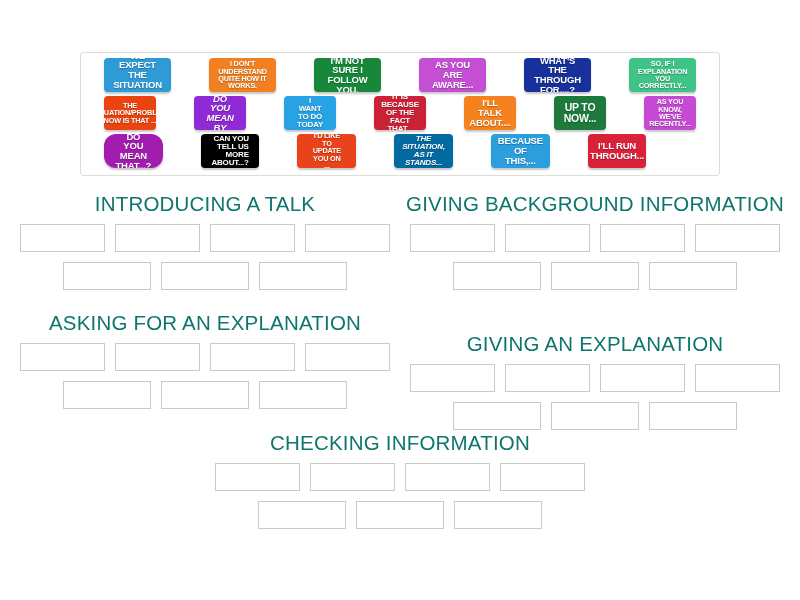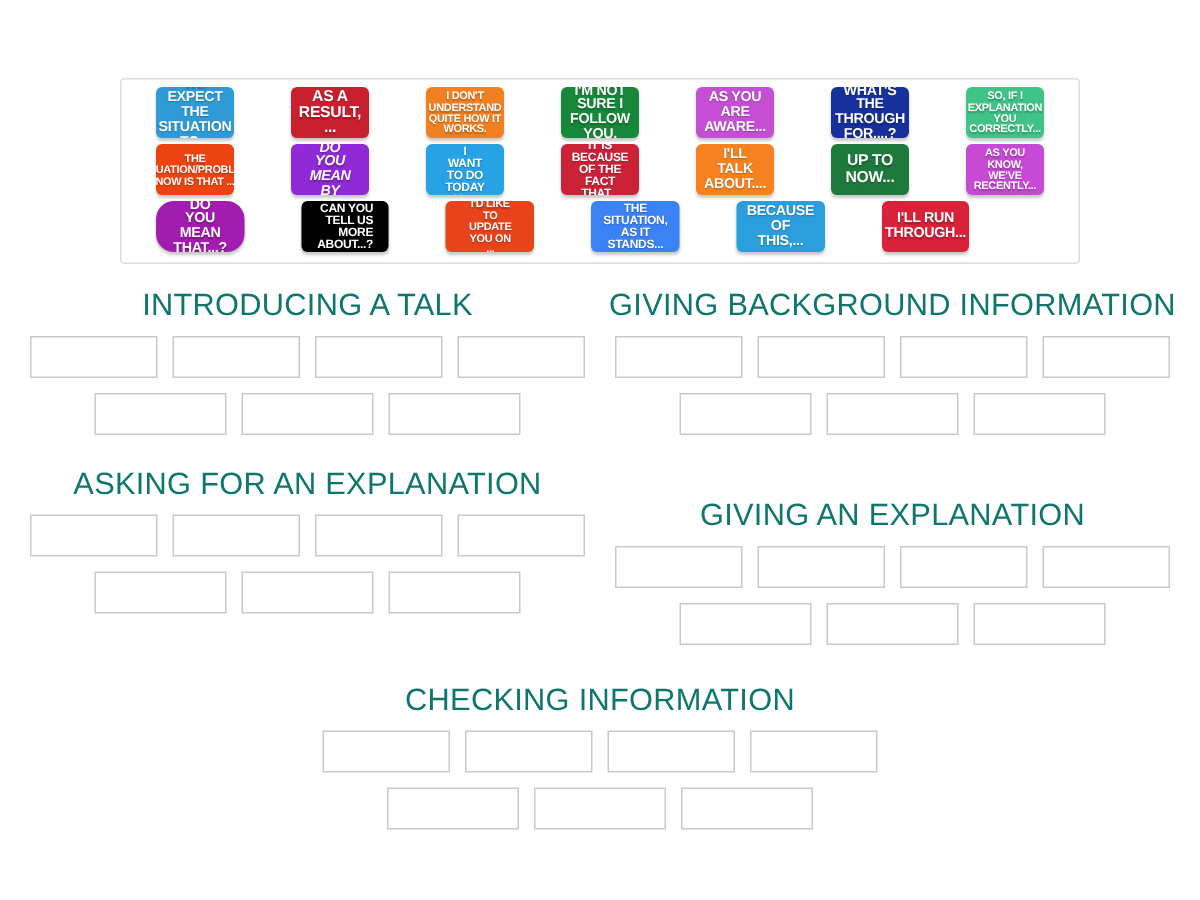--- a/index.html
+++ b/index.html
@@ -92,49 +92,48 @@
     box-sizing: border-box;
     margin: 0 5px;
     cursor: pointer;
   }
 
   
   #cat-0 { left: 15px;  top: 194px; width: 380px; }
   #cat-1 { left: 405px; top: 194px; width: 380px; }
   #cat-2 { left: 15px;  top: 313px; width: 380px; }
   #cat-3 { left: 405px; top: 313px; width: 380px; margin-top: 21px; }
-  #cat-4 { left: 210px; top: 457px; width: 380px; }
+  #cat-4 { left: 210px; top: 433px; width: 380px; }
 </style>
 </head>
 <body>
 
 <div id="tile-bank">
     <div class="tile-row">
       <div class="tile fs-md" style="background: rgb(46, 155, 214);">WE EXPECT THE SITUATION TO...</div>
-      <div class="tile fs-lg" style="background: rgb(200, 32, 47);">AS A RESULT, ...</div>
       <div class="tile fs-xs" style="background: rgb(242, 128, 33);">I DON'T UNDERSTAND QUITE HOW IT WORKS.</div>
       <div class="tile fs-md" style="background: rgb(23, 136, 58);">I'M NOT SURE I FOLLOW YOU.</div>
       <div class="tile fs-md" style="background: rgb(196, 79, 212);">AS YOU ARE AWARE...</div>
       <div class="tile fs-md" style="background: rgb(23, 48, 156);">WHAT'S THE THROUGH FOR....?</div>
       <div class="tile fs-xs" style="background: rgb(63, 195, 135);">SO, IF I EXPLANATION YOU CORRECTLY...</div>
     </div>
     <div class="tile-row">
       <div class="tile fs-xs" style="background: rgb(236, 68, 16);">THE SITUATION/PROBLEM NOW IS THAT ...</div>
       <div class="tile fs-md" style="background: rgb(143, 42, 214); font-style: italic;">WHAT DO YOU MEAN BY ...?</div>
       <div class="tile fs-sm" style="background: rgb(39, 163, 229);">WHAT I WANT TO DO TODAY IS ...</div>
       <div class="tile fs-sm" style="background: rgb(204, 34, 56);">IT IS BECAUSE OF THE FACT THAT...</div>
       <div class="tile fs-md" style="background: rgb(245, 130, 31);">I'LL TALK ABOUT....</div>
       <div class="tile fs-lg" style="background: rgb(29, 122, 60);">UP TO NOW...</div>
       <div class="tile fs-xs" style="background: rgb(199, 74, 214);">AS YOU KNOW, WE'VE RECENTLY...</div>
     </div>
     <div class="tile-row">
       <div class="tile fs-md" style="background: #a21caf; border-radius: 12px;">DO YOU MEAN THAT...?</div>
       <div class="tile fs-sm" style="background: #000000; text-align: right;">CAN YOU TELL US MORE ABOUT...?</div>
       <div class="tile fs-xs" style="background: rgb(232, 67, 26);">I'D LIKE TO UPDATE YOU ON ...</div>
-      <div class="tile fs-sm" style="background: #3b82f6;">THE SITUATION, AS IT STANDS...</div>
+      <div class="tile fs-sm" style="background: #0369a1; font-style: italic;">THE SITUATION, AS IT STANDS...</div>
       <div class="tile fs-md" style="background: rgb(43, 158, 222);">BECAUSE OF THIS,...</div>
       <div class="tile fs-md" style="background: rgb(217, 33, 57);">I'LL RUN THROUGH...</div>
       <div class="tile-spacer"></div>
     </div>
   </div>
 
 <div class="cat" id="cat-0">
   <div class="cat-title">INTRODUCING A TALK</div>
   <div class="zones">
       <div class="zone-row row1">

